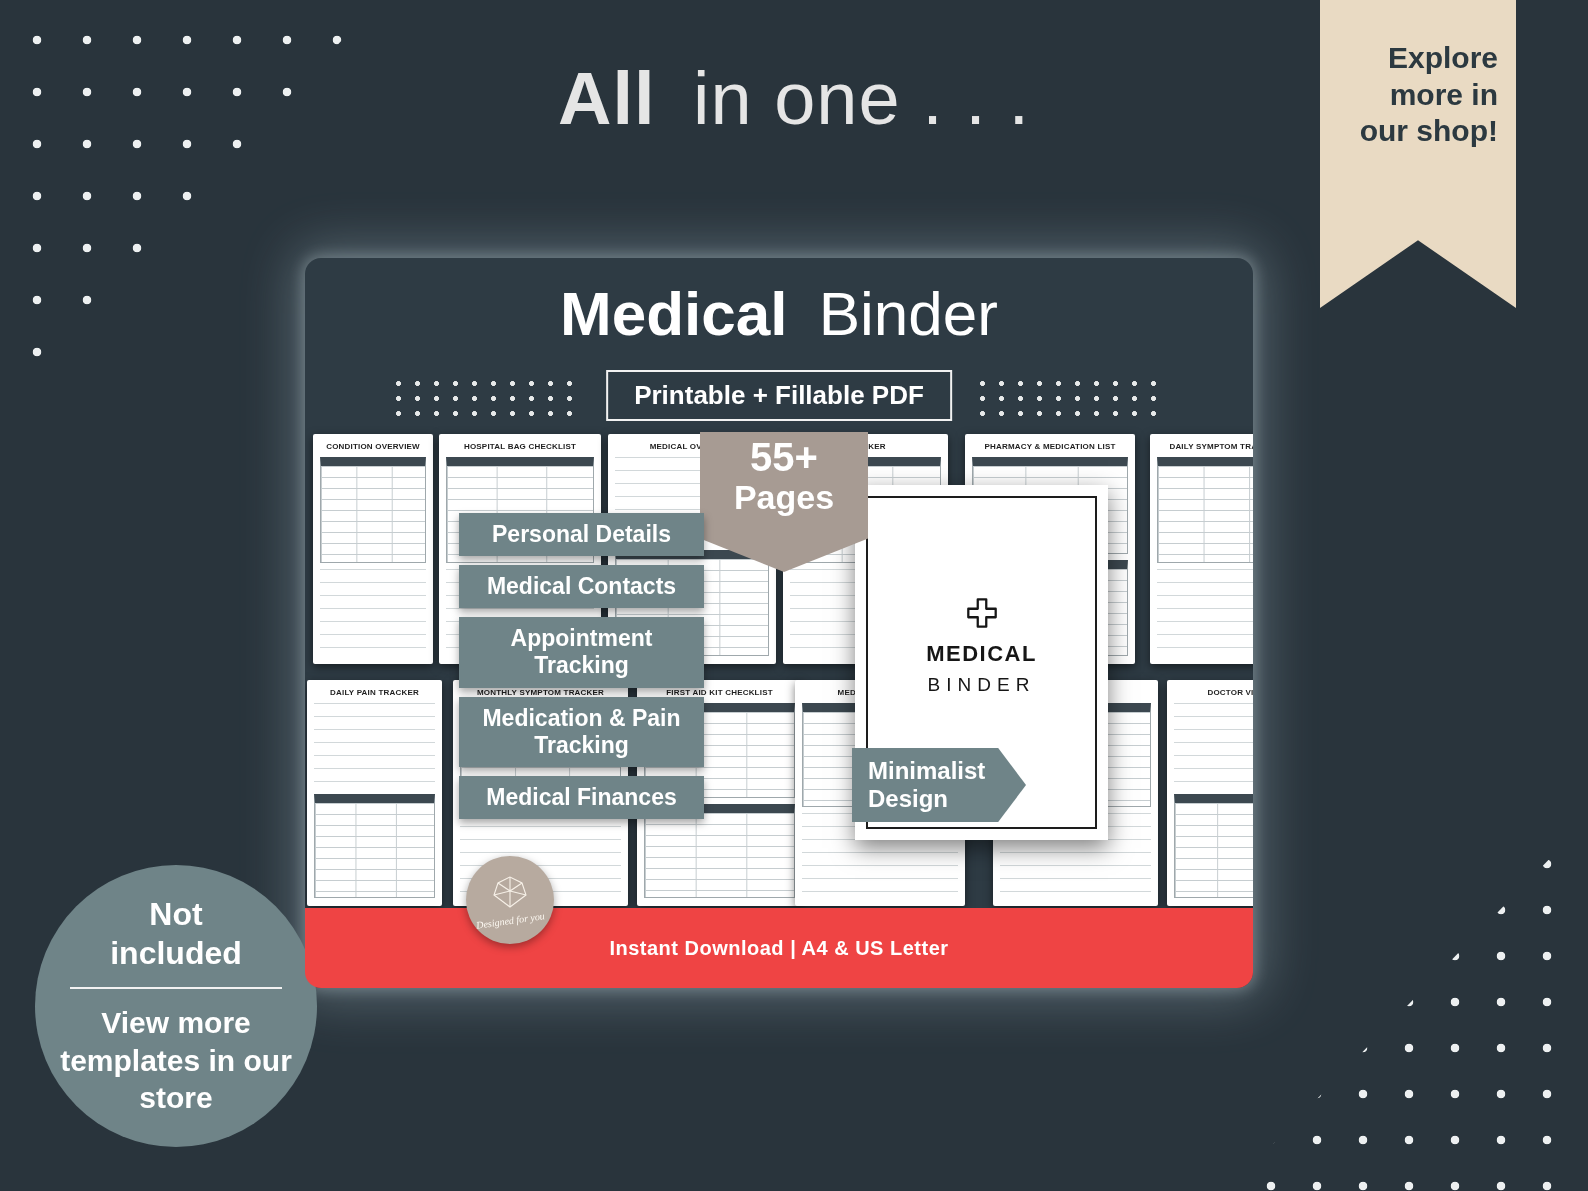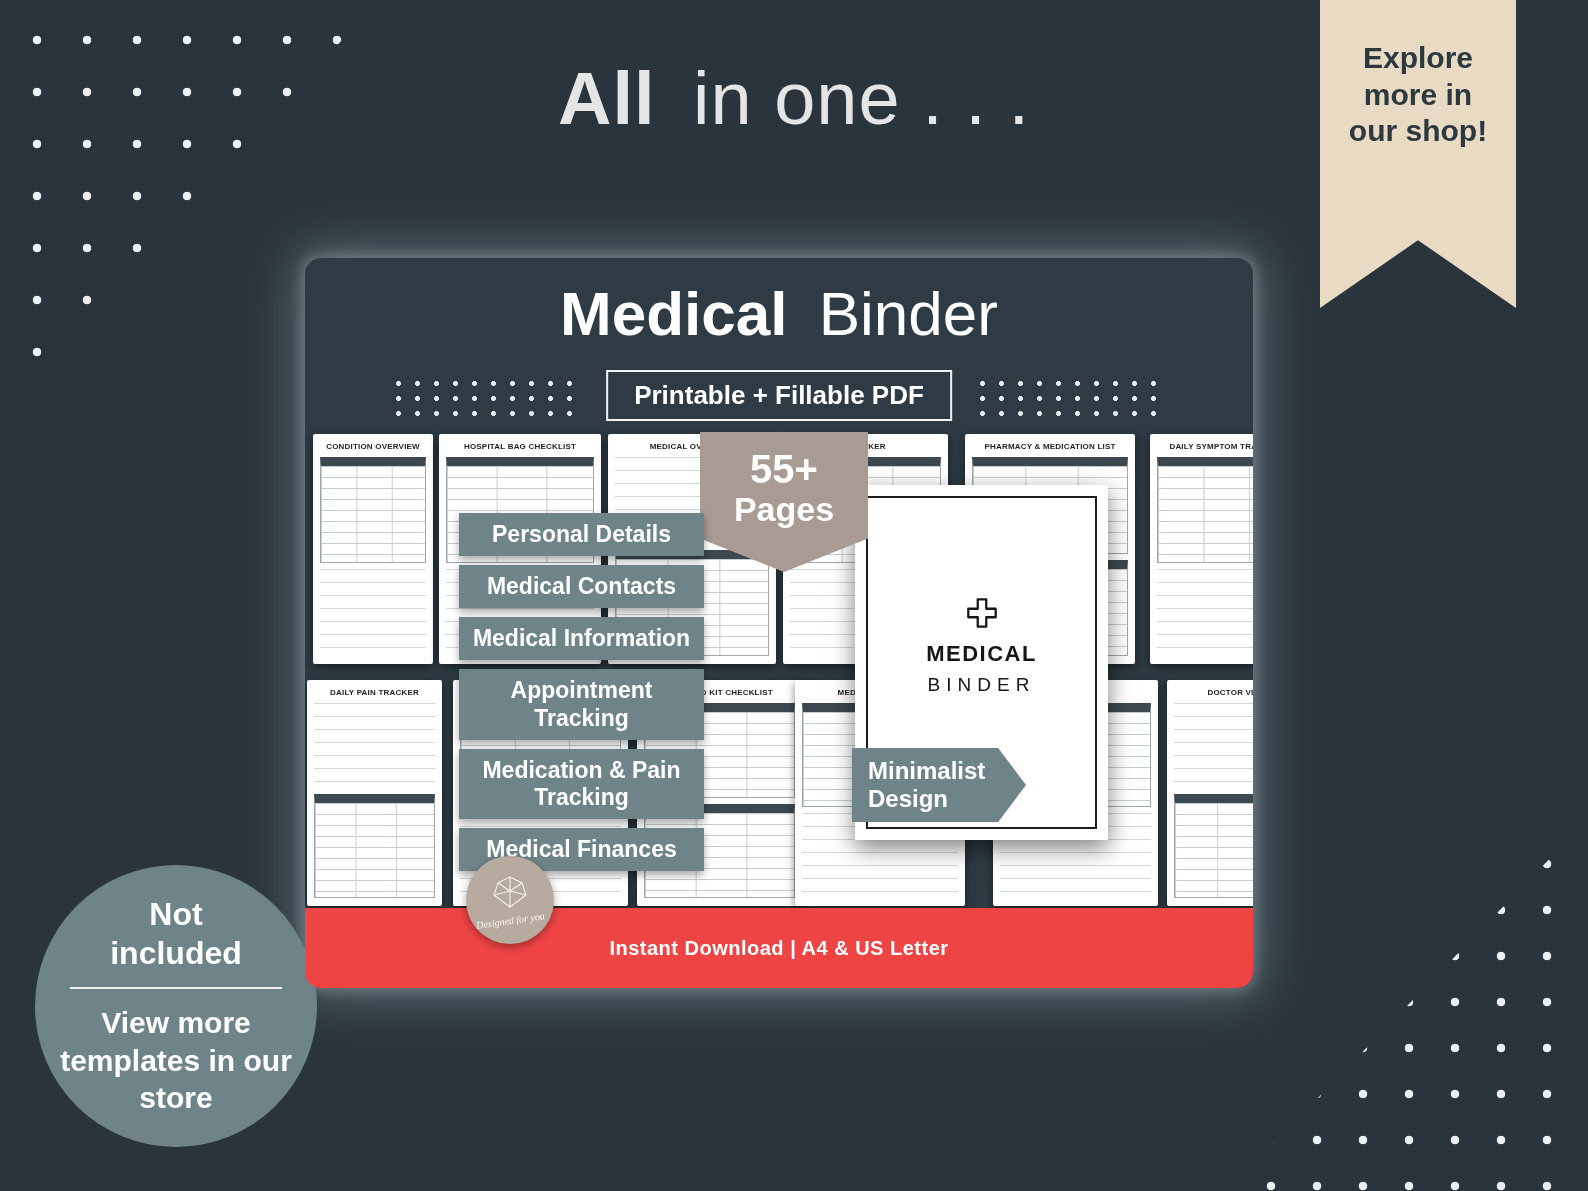--- a/index.html
+++ b/index.html
@@ -31,21 +31,21 @@
   .hl-rest { font-weight:300; margin-left:16px; }
 
   
   .ribbon {
     position:absolute; left:1320px; top:0; width:196px; height:308px;
     background:#e9dac3;
     clip-path: polygon(0 0, 100% 0, 100% 100%, 50% 78%, 0 100%);
     filter: drop-shadow(0 5px 6px rgba(0,0,0,0.35));
   }
   .ribbon-text {
-    padding:40px 18px 0; text-align:center;
+    padding:40px 18px 0; text-align:right;
     font-size:30px; font-weight:700; color:#2c3940; line-height:1.22;
   }
 
   
   .card {
     position:absolute; left:305px; top:258px; width:948px; height:730px;
     background:#2e3b44; border-radius:16px; overflow:hidden;
     box-shadow: 0 0 52px 12px rgba(190,212,222,0.30), 0 0 14px 3px rgba(222,236,240,0.28);
   }
   .card-title {
@@ -102,21 +102,21 @@
   .pb3{left:332px;top:422px; width:165px; height:226px;}
   .pb4{left:490px;top:422px; width:170px; height:226px;}
   .pb5{left:688px;top:422px; width:165px; height:226px;}
   .pb6{left:862px;top:422px; width:140px; height:226px;}
 
   
   .pages-badge {
     position:absolute; left:395px; top:174px; width:168px; height:140px;
     background:#a79b93; z-index:5;
     clip-path: polygon(0 0, 100% 0, 100% 76%, 50% 100%, 0 76%);
-    display:flex; flex-direction:column; align-items:center; padding-top:16px;
+    display:flex; flex-direction:column; align-items:center; padding-top:4px;
     color:#fff; font-weight:700; box-sizing:border-box;
     filter: drop-shadow(0 4px 6px rgba(0,0,0,0.35));
   }
   .badge-l1 { font-size:40px; line-height:1.05; }
   .badge-l2 { font-size:34px; }
 
   
   .features {
     position:absolute; left:154px; top:255px; width:245px; z-index:6;
     display:flex; flex-direction:column; gap:9px;
@@ -272,21 +272,20 @@
     </div>
 
     <div class="pages-badge">
       <div class="badge-l1">55+</div>
       <div class="badge-l2">Pages</div>
     </div>
 
     <div class="features">
       <div class="feature">Personal Details</div>
       <div class="feature">Medical Contacts</div>
-      <div class="feature">Medical Information</div>
       <div class="feature">Appointment Tracking</div>
       <div class="feature">Medication &amp; Pain Tracking</div>
       <div class="feature">Medical Finances</div>
     </div>
 
     <div class="cover">
       <div class="cover-inner">
         <span>
           <svg width="34" height="34" viewBox="0 0 36 36">
             <path d="M13.5 3.5 h9 v10 h10 v9 h-10 v10 h-9 v-10 h-10 v-9 h10 z" fill="none" stroke="#161616" stroke-width="2.4" stroke-linejoin="round"></path>

